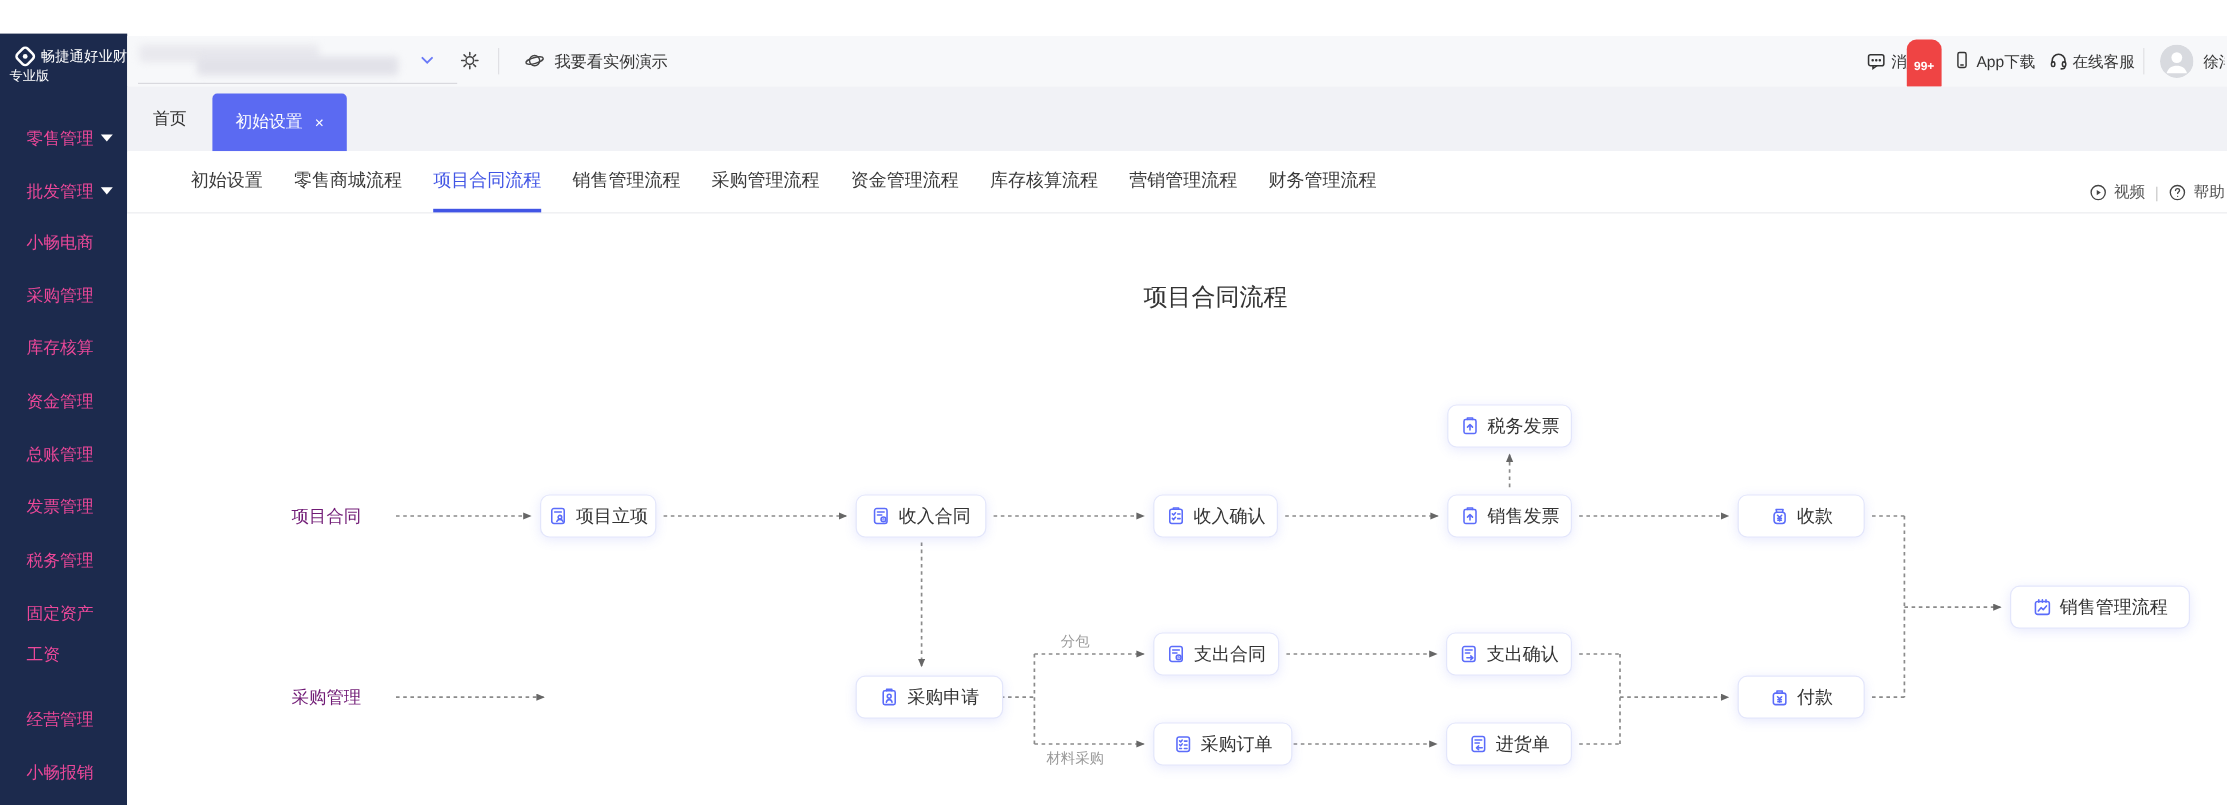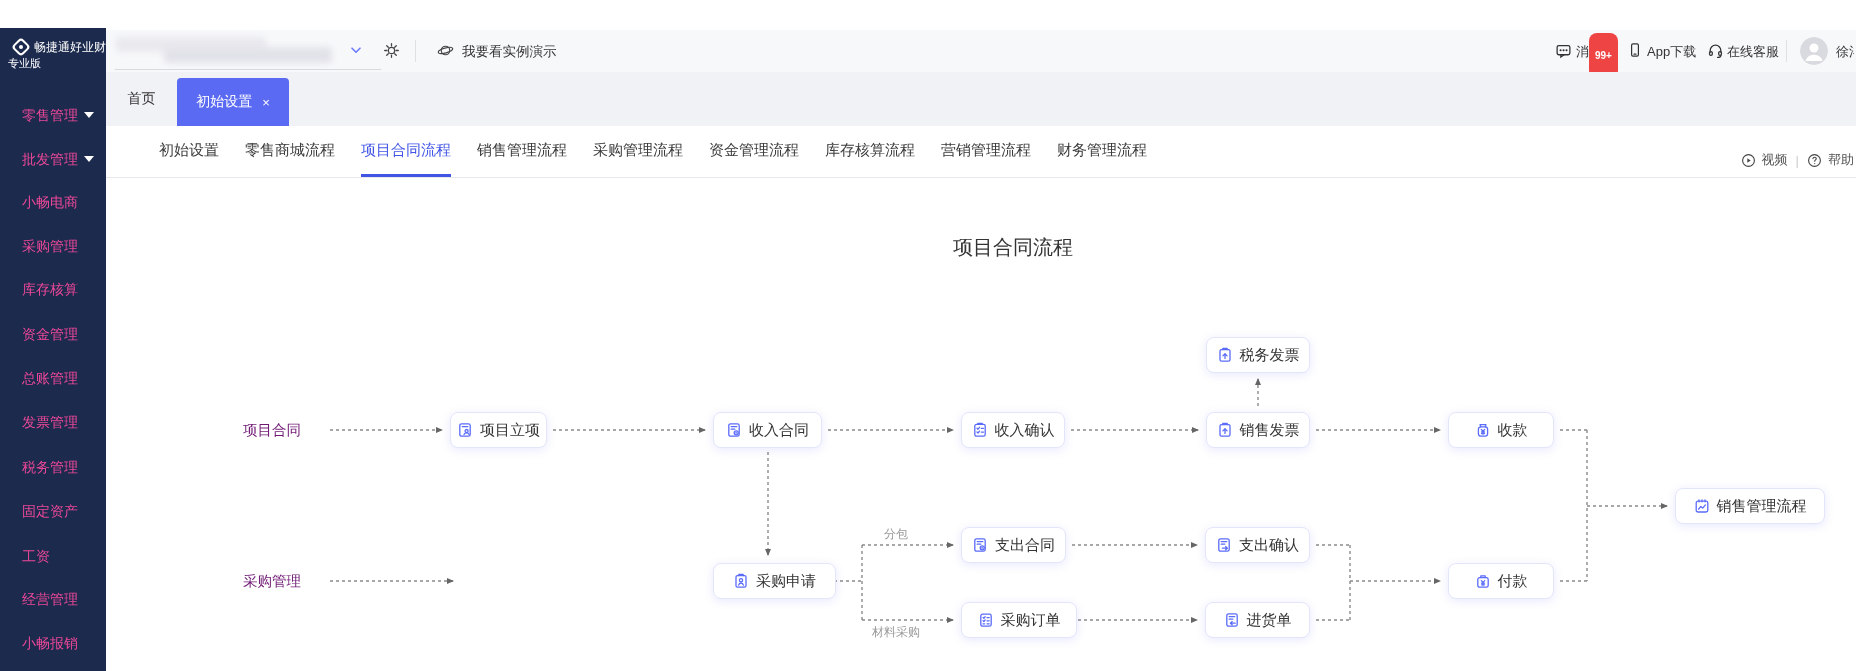--- a/index.html
+++ b/index.html
@@ -74,21 +74,21 @@
     <div class="side-item" style="top:77px;width:84px"><span>零售管理</span><span class="side-caret" style="left:62px"></span></div>
     <div class="side-item" style="top:121px;width:84px"><span>批发管理</span><span class="side-caret" style="left:62px"></span></div>
     <div class="side-item" style="top:164px"><span>小畅电商</span></div>
     <div class="side-item" style="top:208px"><span>采购管理</span></div>
     <div class="side-item" style="top:251px"><span>库存核算</span></div>
     <div class="side-item" style="top:296px"><span>资金管理</span></div>
     <div class="side-item" style="top:340px"><span>总账管理</span></div>
     <div class="side-item" style="top:384px"><span>发票管理</span></div>
     <div class="side-item" style="top:429px"><span>税务管理</span></div>
     <div class="side-item" style="top:473px"><span>固定资产</span></div>
-    <div class="side-item" style="top:518px"><span>工资</span></div>
+    <div class="side-item" style="top:507px"><span>工资</span></div>
     <div class="side-item" style="top:561px"><span>经营管理</span></div>
     <div class="side-item" style="top:605px"><span>小畅报销</span></div>
   </div>
 
   <div class="header">
     <div>
       <div class="redact1"></div>
       <div class="redact2"></div>
       <div class="select-line"></div>
     </div>

